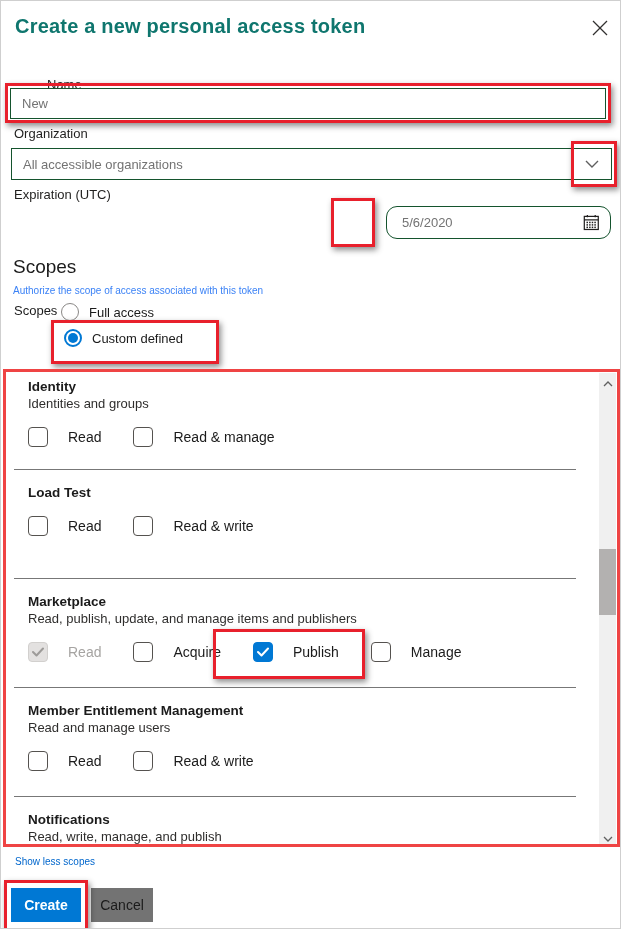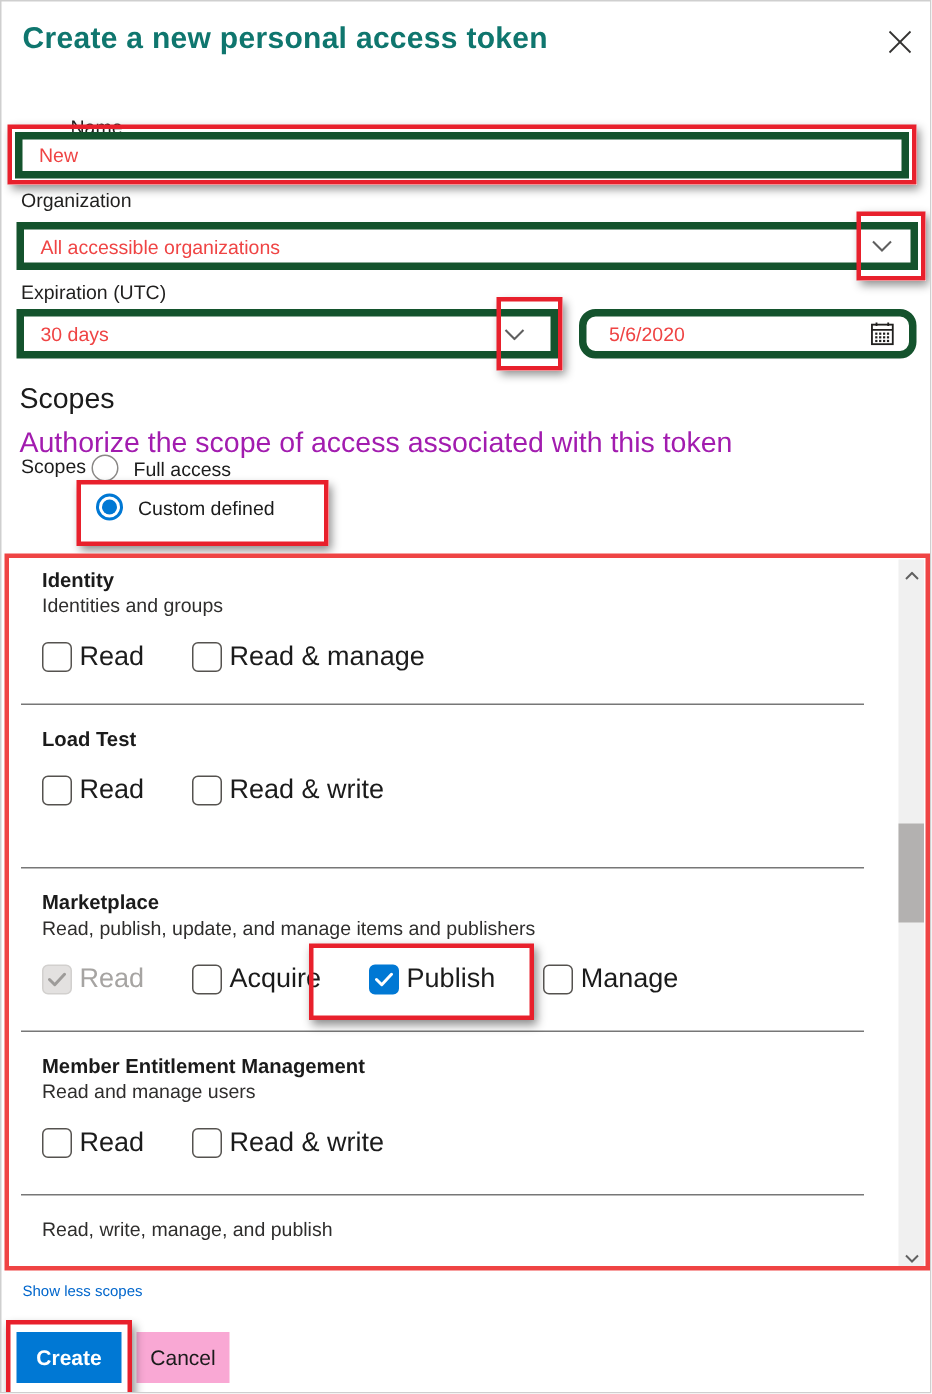--- a/index.html
+++ b/index.html
@@ -7,67 +7,67 @@
   body { font-family:"Liberation Sans","DejaVu Sans",sans-serif; color:#1b1b1b; }
   .dialog {
     position:relative; width:621px; height:929px; background:#fff;
     border:1px solid #cfcfcf; overflow:hidden;
   }
   .dlg-title { position:absolute; left:14px; top:14px; font-size:20px; font-weight:700; color:#0f766e; letter-spacing:.2px; }
   .close-btn { position:absolute; left:586px; top:14px; width:26px; height:26px; display:flex; align-items:center; justify-content:center; cursor:pointer; }
 
   .field-label { position:absolute; font-size:13px; color:#201f1e; }
   .textbox, .selectbox {
-    position:absolute; background:#fff; border:5px solid #14532d;
-    font-size:13px; color:#ef4444; display:flex; align-items:center;
+    position:absolute; background:#fff; border:1px solid #14532d;
+    font-size:13px; color:#737373; display:flex; align-items:center;
   }
   .textbox input { border:none; outline:none; width:100%; height:100%; font:inherit; color:inherit; padding:0 0 0 11px; background:transparent; }
   .selectbox .sel-text { padding-left:11px; flex:1; }
   .chev { width:14px; height:8px; }
   .chev polyline, .xicon line { fill:none; stroke:#5f5f5f; stroke-width:1.4; }
   .xicon line { stroke:#323130; stroke-width:1.2; }
 
   .annotation { position:absolute; border:3px solid #e8202c; box-shadow:2px 3px 6px rgba(0,0,0,.45); pointer-events:none; }
 
   .scopes-heading { position:absolute; left:12px; top:255px; font-size:19px; font-weight:400; color:#1b1b1b; }
-  .scopes-desc { position:absolute; left:12px; top:284px; font-size:19px; color:#a21caf; }
+  .scopes-desc { position:absolute; left:12px; top:284px; font-size:10px; color:#3b82f6; }
   .radio-label { position:absolute; left:13px; top:302px; font-size:13px; }
   .radio-row { position:absolute; display:flex; align-items:center; gap:10px; font-size:13px; }
   .radio { width:18px; height:18px; border-radius:50%; border:1px solid #8a8886; background:#fff; position:relative; flex:0 0 auto; }
   .radio.checked { border:2px solid #0078d4; }
   .radio.checked::after { content:""; position:absolute; left:2px; top:2px; width:10px; height:10px; border-radius:50%; background:#0078d4; }
 
   .scope-list { position:absolute; left:2px; top:368px; width:617px; height:478px; border:3px solid #ef4444; background:#fff; overflow:hidden; }
   .scope-content { position:absolute; left:0; top:0; width:598px; }
   .scope-section { padding:14px 40px 0 22px; height:108px; overflow:visible; }
   .scope-section:first-child { padding-top:6px; height:97px; }
   .sec-title { font-size:13.5px; font-weight:700; color:#1b1b1b; line-height:17px; }
   .sec-desc { font-size:13px; color:#2f2e2d; line-height:17px; }
   .cb-row { display:flex; align-items:center; margin-top:15px; gap:32px; }
-  .cb-item { display:flex; align-items:flex-end; gap:5px; position:relative; font-size:18px; }
+  .cb-item { display:flex; align-items:center; gap:20px; position:relative; font-size:14px; }
   .cb-item.disabled .cb-label { color:#a6a4a2; }
   .checkbox { width:20px; height:20px; border:1px solid #55524f; border-radius:4px; background:#fff; display:flex; align-items:center; justify-content:center; flex:0 0 auto; }
   .checkbox.checked { background:#0078d4; border-color:#0078d4; }
   .checkbox.checked-disabled { background:#e3e1e0; border-color:#d2d0ce; }
   .checkbox svg { width:12px; height:10px; }
   .checkbox svg polyline { fill:none; stroke:#fff; stroke-width:2; stroke-linecap:round; stroke-linejoin:round; }
   .checkbox.checked-disabled svg polyline { stroke:#9d9b99; }
   .sec-sep { border-top:1px solid #777; margin:0 28px 0 8px; }
 
   .vscroll { position:absolute; right:1px; top:1px; width:17px; height:476px; background:#f0f0f0; }
   .vscroll .arrow { position:absolute; left:0; width:17px; height:17px; display:flex; align-items:center; justify-content:center; }
   .vscroll .arrow.up { top:2px; } .vscroll .arrow.down { bottom:2px; }
   .vscroll .arrow svg { width:10px; height:6px; }
   .vscroll .arrow polyline { fill:none; stroke:#606060; stroke-width:1.3; }
   .vscroll .thumb { position:absolute; left:0; top:176px; width:17px; height:66px; background:#b3b1b0; }
 
   .show-less { position:absolute; left:14px; top:855px; font-size:10px; color:#0066cc; cursor:pointer; }
   .btn { position:absolute; top:887px; height:34px; font-size:14px; display:flex; align-items:center; justify-content:center; cursor:pointer; }
   .btn-create { left:10px; width:70px; background:#0078d4; color:#fff; font-weight:700; }
-  .btn-cancel { left:90px; width:62px; background:#f9a8d4; color:#1b1b1b; }
+  .btn-cancel { left:90px; width:62px; background:#737373; color:#1b1b1b; }
 
   .cal-icon { margin-right:10px; }
 </style>
 </head>
 <body>
 
 <div class="dialog">
 
   <div class="dlg-title">Create a new personal access token</div>
   <div class="close-btn">
@@ -86,26 +86,20 @@
   <div class="field-label" style="left:13px;top:125px;">Organization</div>
   <div class="selectbox" style="left:10px;top:147px;width:601px;height:32px;">
     <span class="sel-text">All accessible organizations</span>
     <svg class="chev" style="margin-right:12px;" viewBox="0 0 14 8">
         <polyline points="1,1 7,7 13,1"></polyline>
       </svg>
   </div>
   <div class="annotation" style="left:570px;top:140px;width:46px;height:46px;"></div>
 
   <div class="field-label" style="left:13px;top:186px;">Expiration (UTC)</div>
-  <div class="selectbox" style="left:10px;top:205px;width:361px;height:33px;">
-    <span class="sel-text">30 days</span>
-    <svg class="chev" style="margin-right:17px;" viewBox="0 0 14 8">
-        <polyline points="1,1 7,7 13,1"></polyline>
-      </svg>
-  </div>
   <div class="annotation" style="left:330px;top:197px;width:44px;height:49px;"></div>
 
   <div class="textbox" style="left:385px;top:205px;width:225px;height:33px;padding-left:4px;border-radius:11px;">
     <input style="padding-left: 11px;" value="5/6/2020">
     <svg class="cal-icon" width="19" height="19" viewBox="0 0 19 19">
       <rect x="1.5" y="2.5" width="16" height="15" fill="none" stroke="#201f1e" stroke-width="1.4"></rect>
       <line x1="1.5" y1="6.5" x2="17.5" y2="6.5" stroke="#201f1e" stroke-width="1.4"></line>
       <line x1="5" y1="0.8" x2="5" y2="3.5" stroke="#201f1e" stroke-width="1.4"></line>
       <line x1="14" y1="0.8" x2="14" y2="3.5" stroke="#201f1e" stroke-width="1.4"></line>
       <g fill="#201f1e">
@@ -211,20 +205,21 @@
               <span class="cb-label">Read</span>
             </div>
             <div class="cb-item">
               <span class="checkbox"></span>
               <span class="cb-label">Read &amp; write</span>
             </div>
           </div>
   </div>
 <div class="sec-sep"></div>
   <div class="scope-section">
+    <div class="sec-title">Notifications</div>
     <div class="sec-desc">Read, write, manage, and publish</div>
     <div class="cb-row"></div>
   </div>
 </div>
     <div class="vscroll">
       <div class="arrow up">
           <svg viewBox="0 0 10 6">
             <polyline points="1,5 5,1 9,5"></polyline>
           </svg>
         </div>

